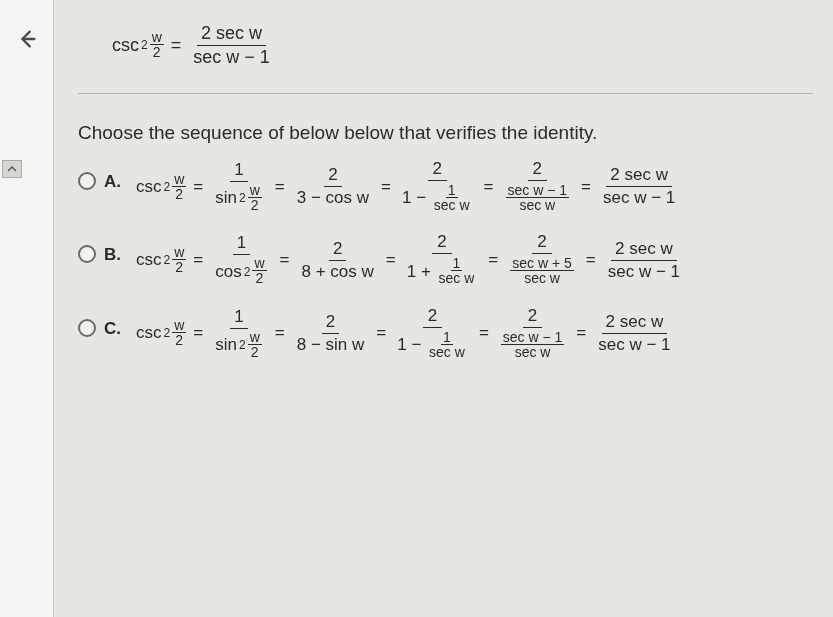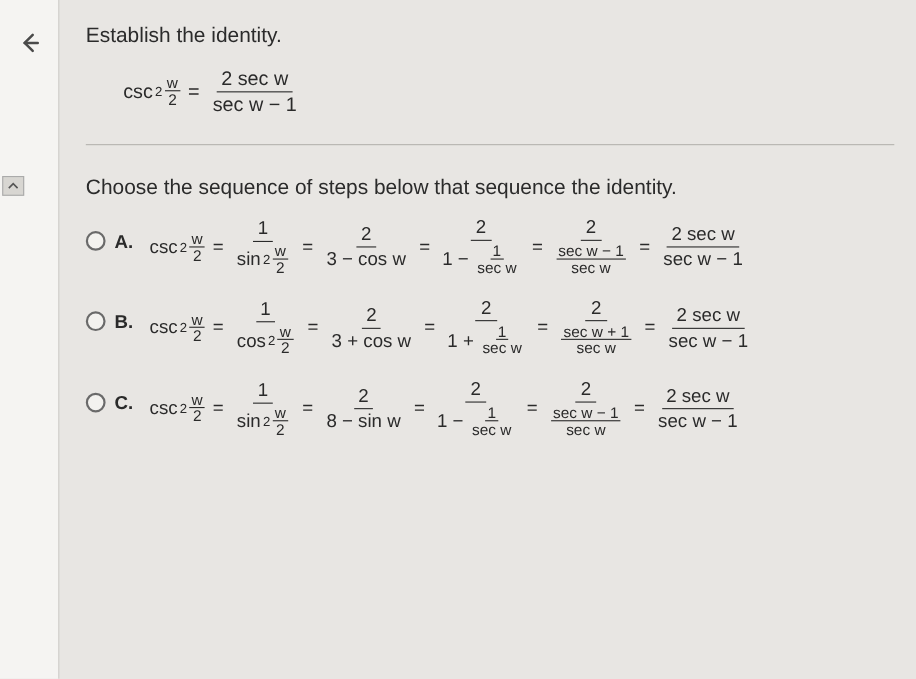--- a/index.html
+++ b/index.html
@@ -147,41 +147,40 @@
   </div>
 </div>
 <div class="scroll-up">
   <svg width="10" height="8" viewBox="0 0 10 8">
       <path d="M1 6 L5 2 L9 6" stroke="#555" stroke-width="1.5" fill="none"></path>
     </svg>
 </div>
 
 <div class="content">
 
-  <div class="prompt-title">Establish the identity.</div>
 
   <div class="identity-eq">
     <span class="term">
       <span class="fn">csc</span>
       <span class="sup2">2</span>
       <span class="sfrac">
         <span class="num">w</span>
         <span class="den">2</span>
       </span>
     </span>
     <span class="eq">=</span>
     <span class="frac">
       <span class="num">2 sec w</span>
       <span class="den">sec w − 1</span>
     </span>
   </div>
 
   <div class="hr"></div>
 
-  <div class="choose-text">Choose the sequence of steps below that sequence the identity.</div>
+  <div class="choose-text">Choose the sequence of below below that verifies the identity.</div>
 
   <div class="option-row">
     <div class="radio"></div>
     <div class="option-label">A.</div>
     <div class="equation-chain">
       <span class="term">
           <span class="fn">csc</span>
           <span class="sup2">2</span>
           <span class="sfrac">
             <span class="num">w</span>
@@ -251,36 +250,36 @@
               <span class="sup2">2</span>
               <span class="sfrac">
                 <span class="num">w</span>
                 <span class="den">2</span>
               </span>
             </span></span>
         </span>
       <span class="eq">=</span>
       <span class="frac">
           <span class="num">2</span>
-          <span class="den">3 + cos w</span>
+          <span class="den">8 + cos w</span>
         </span>
       <span class="eq">=</span>
       <span class="nested-frac">
           <span class="top">2</span>
           <span class="bot"><span>1 +</span>&nbsp;<span class="sfrac small">
               <span class="num">1</span>
               <span class="den">sec w</span>
             </span></span>
         </span>
       <span class="eq">=</span>
       <span class="nested-frac">
           <span class="top">2</span>
           <span class="bot">
             <span class="sfrac small">
-              <span class="num">sec w + 1</span>
+              <span class="num">sec w + 5</span>
               <span class="den">sec w</span>
             </span>
           </span>
         </span>
       <span class="eq">=</span>
       <span class="frac">
           <span class="num">2 sec w</span>
           <span class="den">sec w − 1</span>
         </span>
     </div>

